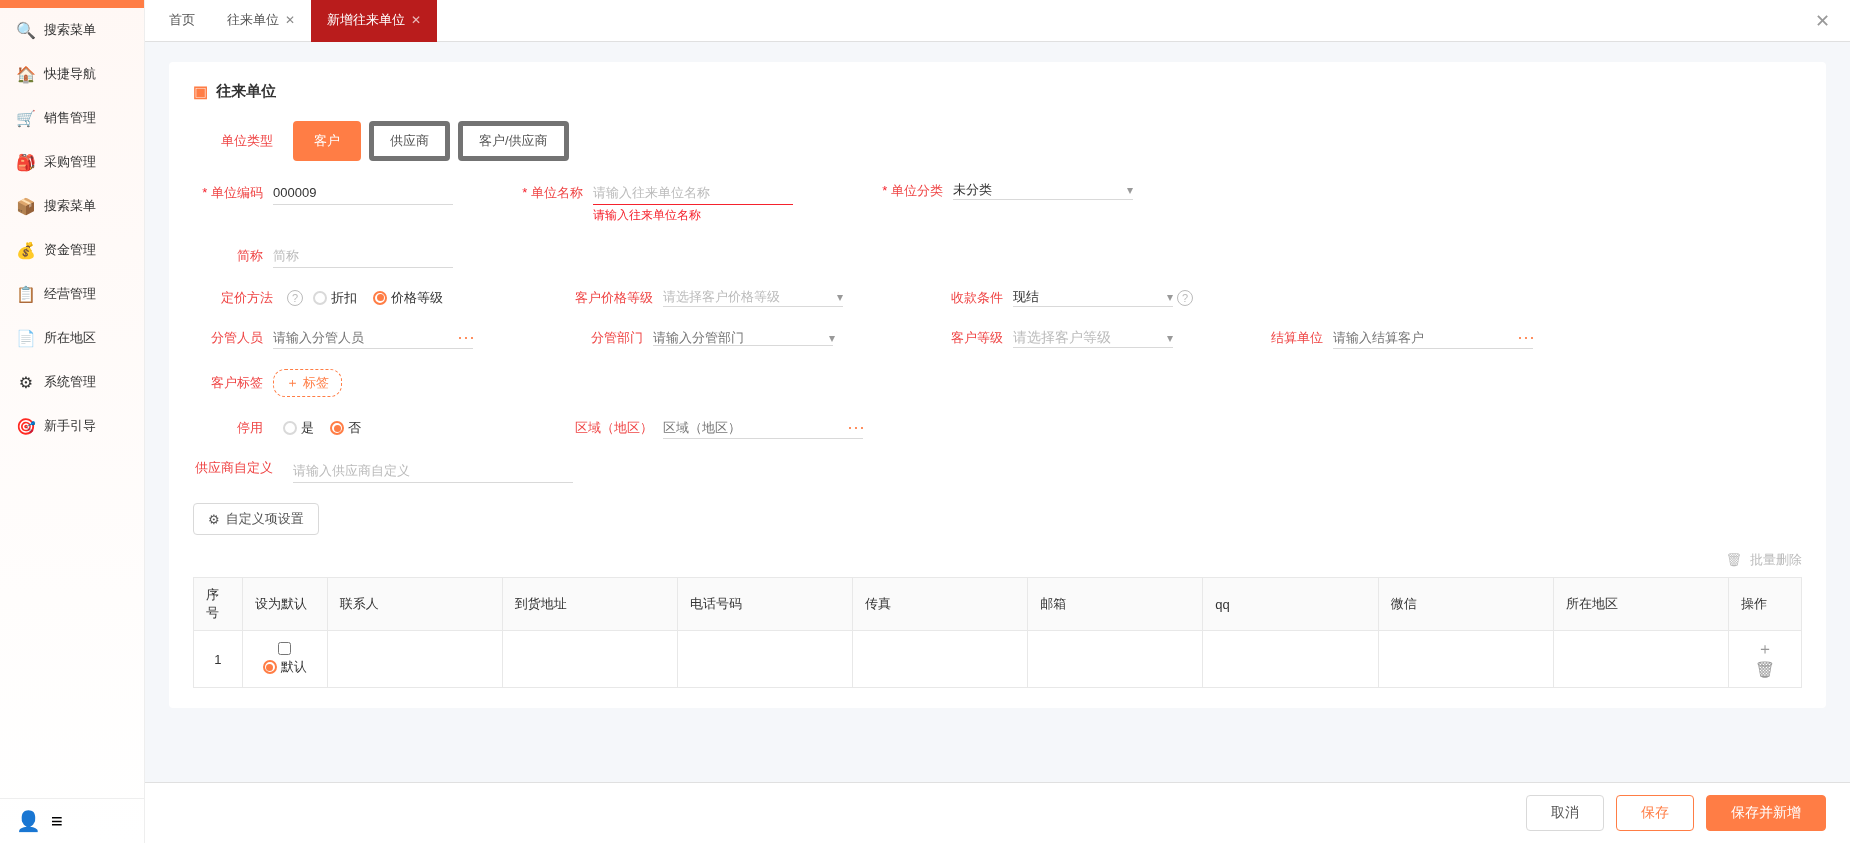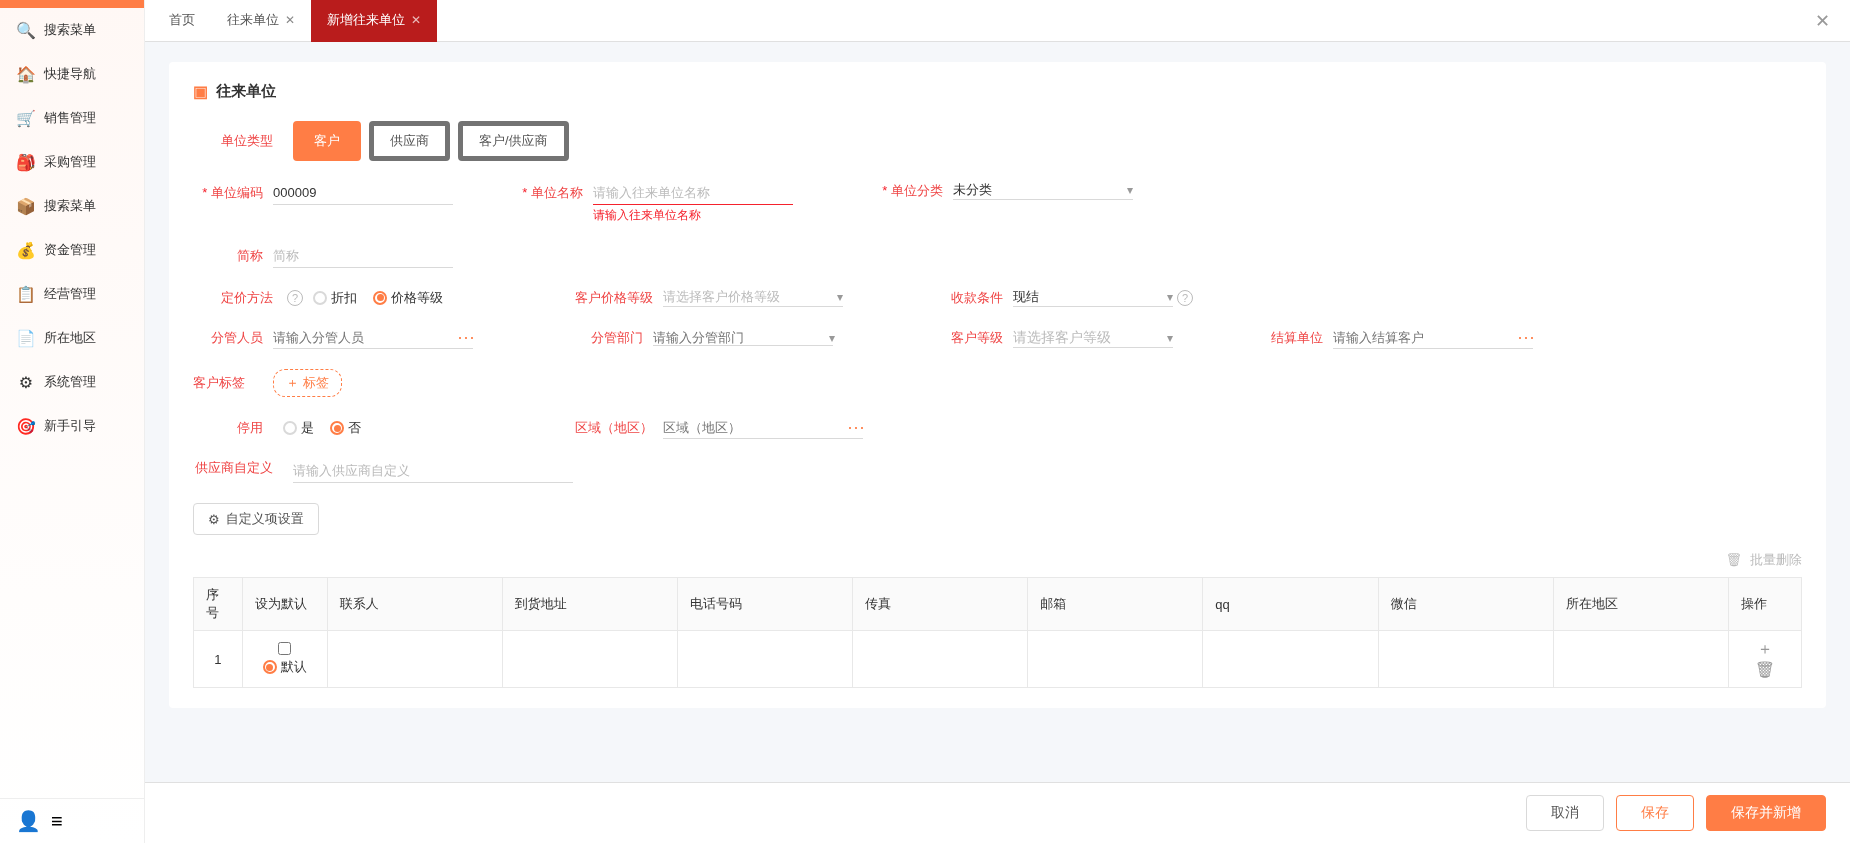--- a/index.html
+++ b/index.html
@@ -559,21 +559,21 @@
         <div class="form-group" style="flex:1;">
           <span class="form-label" style="min-width:70px; text-align:right;">结算单位</span>
           <div class="input-with-ellipsis" style="flex:1; max-width:200px;">
             <input type="text" placeholder="请输入结算客户" style="">
             <span class="ellipsis-btn">···</span>
           </div>
         </div>
       </div>
 
       <div class="form-row" style="align-items:center;">
-        <span class="form-label" style="min-width:70px; text-align:left; margin-right:10px;">客户标签</span>
+        <span class="form-label" style="min-width:70px; text-align:right; margin-right:10px;">客户标签</span>
         <div class="tag-btn">
           <span>＋</span>
           <span>标签</span>
         </div>
       </div>
 
       <div class="form-row" style="gap:40px; align-items:center;">
         <div class="form-group" style="flex:0 0 340px;">
           <span class="form-label" style="min-width:70px; text-align:right;">停用</span>
           <div class="radio-group" style="margin-left:10px;">

